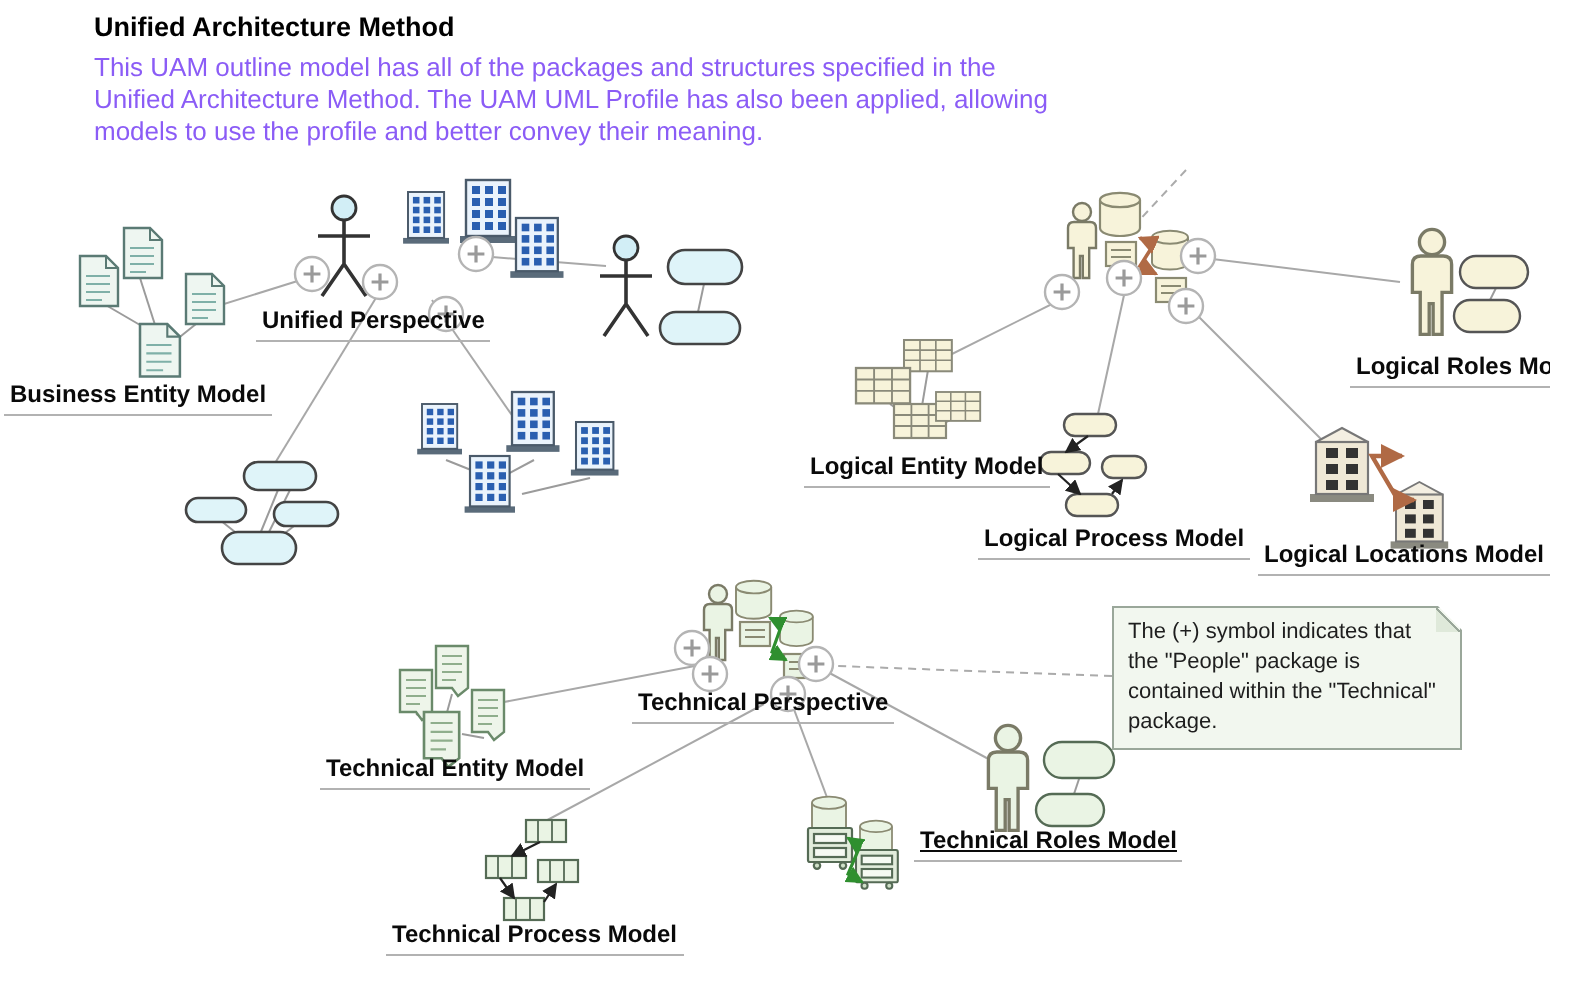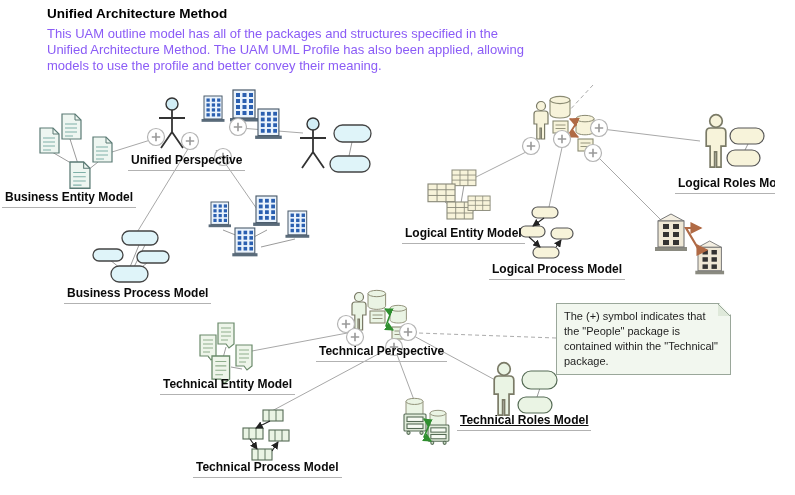--- a/index.html
+++ b/index.html
@@ -283,25 +283,25 @@
       <use href="#sym-plus" transform="translate(593,153)"></use>
       <use href="#sym-plus" transform="translate(346,324)"></use>
       <use href="#sym-plus" transform="translate(355,337)"></use>
       <use href="#sym-plus" transform="translate(408,332)"></use>
       <use href="#sym-plus" transform="translate(394,347)"></use>
     </g>
   </svg>
 
   <div class="lbl" style="left:128px;top:153px;">Unified Perspective</div>
   <div class="lbl" style="left:2px;top:190px;">Business Entity Model</div>
-  <div class="lbl" style="left:64px;top:286px;">Business Process Model</div>
 
   <div class="lbl" style="left:402px;top:226px;">Logical Entity Model</div>
   <div class="lbl" style="left:675px;top:176px;">Logical Roles Model</div>
   <div class="lbl" style="left:489px;top:262px;">Logical Process Model</div>
+  <div class="lbl" style="left:629px;top:270px;">Logical Locations Model</div>
 
   <div class="lbl" style="left:316px;top:344px;text-align:right;">Technical Perspective</div>
   <div class="lbl" style="left:160px;top:377px;">Technical Entity Model</div>
   <div class="lbl" style="left:457px;top:413px;text-decoration:underline;">Technical Roles Model</div>
   <div class="lbl" style="left:193px;top:460px;">Technical Process Model</div>
 
   <div class="note" style="left:556px;top:303px;width:175px;min-height:72px;">The (+) symbol indicates that the "People" package is contained within the "Technical" package.</div>
 
 </div>
 

